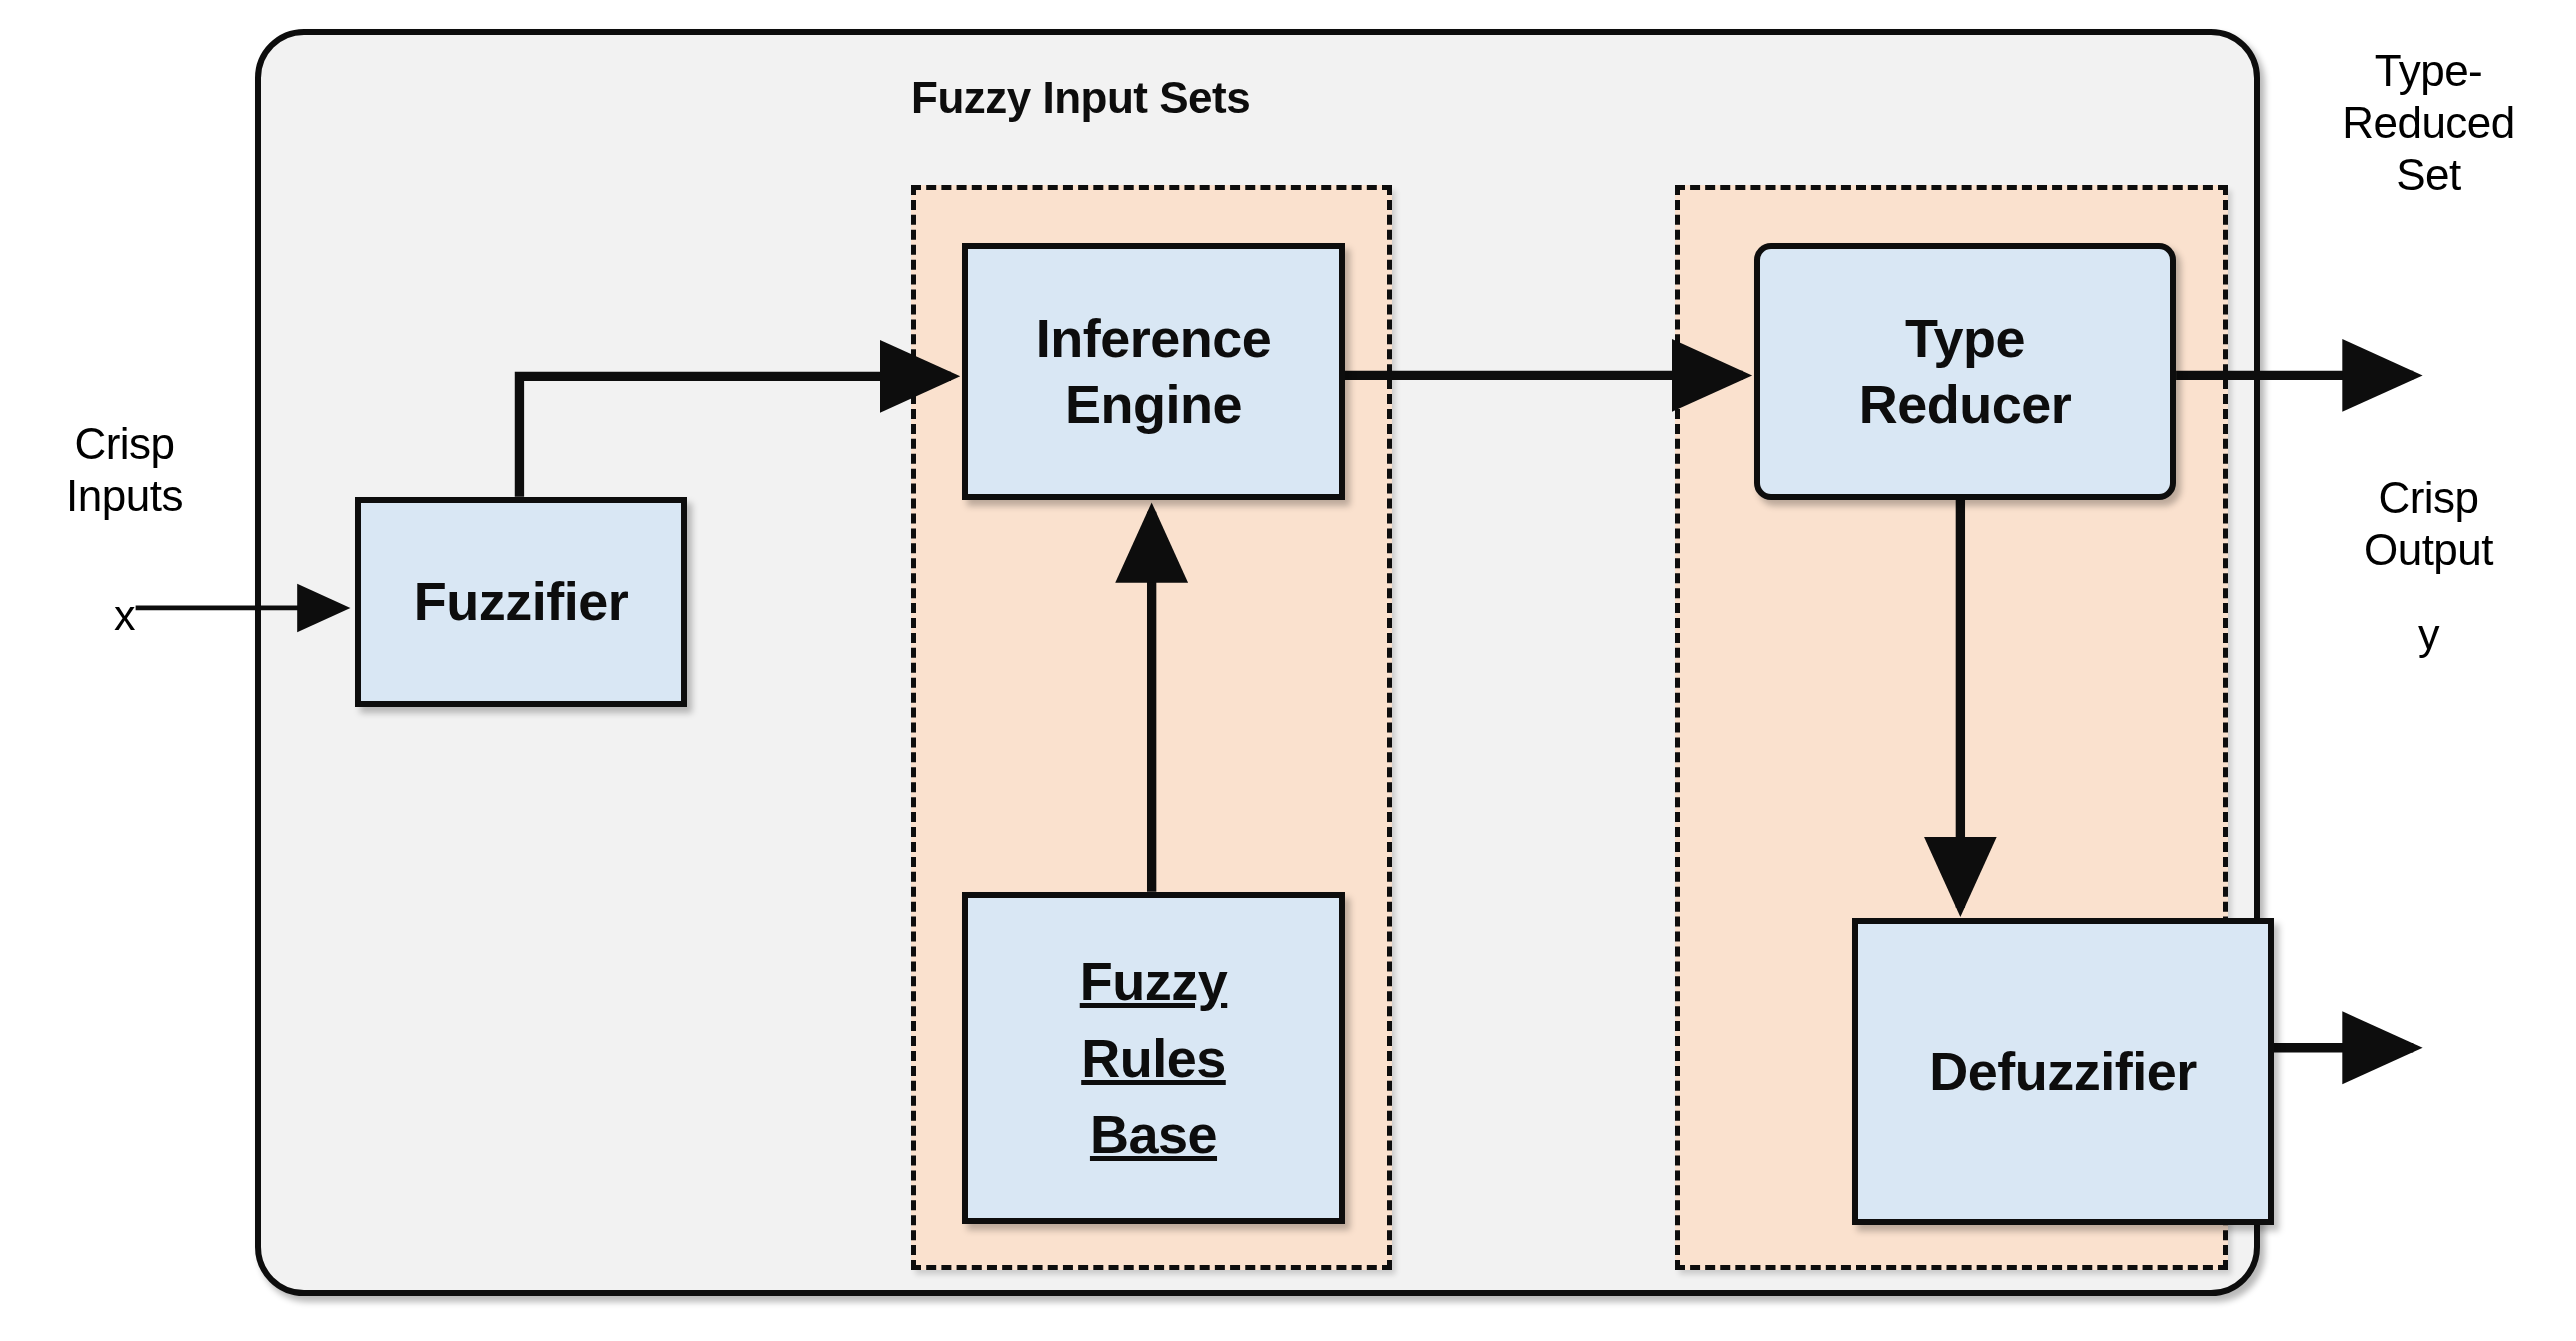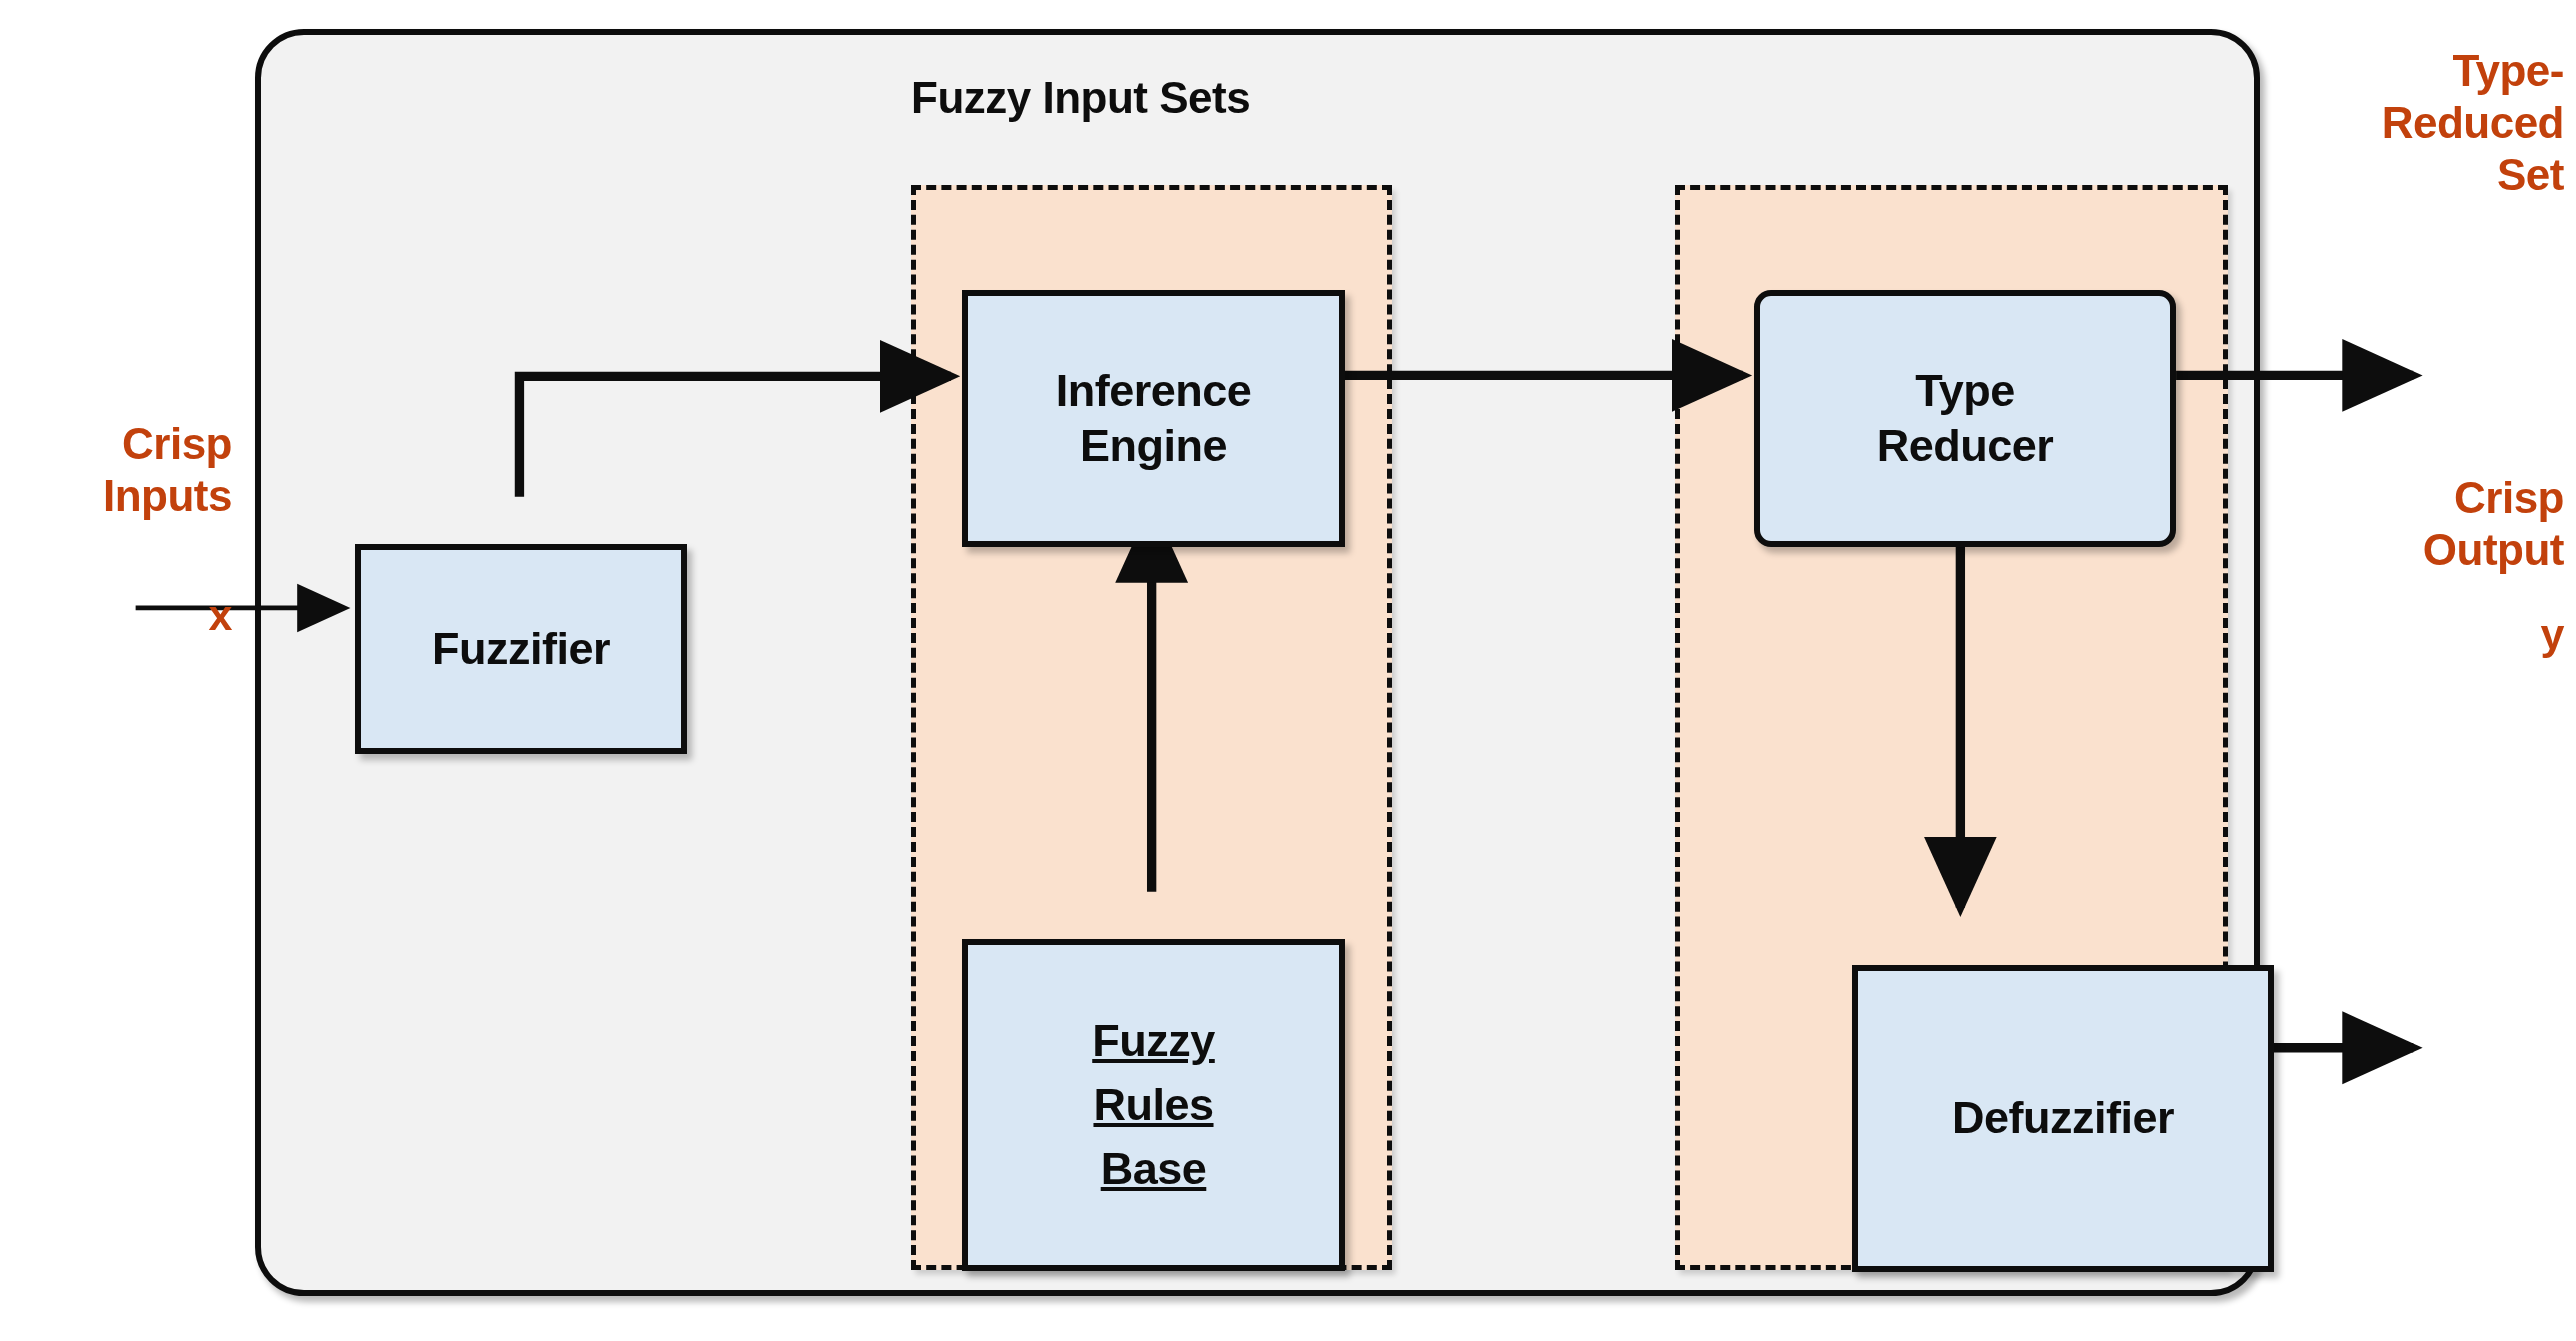--- a/index.html
+++ b/index.html
@@ -64,42 +64,41 @@
   .block {
     position: absolute;
     background: #D9E7F4;
     border: 6.5px solid #0d0d0d;
     box-sizing: border-box;
     display: flex;
     align-items: center;
     justify-content: center;
     text-align: center;
     font-weight: bold;
-    font-size: 45px;
+    font-size: 54px;
     line-height: 1.22;
     color: #0d0d0d;
     letter-spacing: -0.5px;
     box-shadow: 4.7px 5.6px 6.5px rgba(0,0,0,0.25);
-    margin-top: 47px;
   }
   .block-fuzzifier   { left: 355px;  top: 497px;  width: 332px; height: 210px; }
   .block-inference   { left: 962px; top: 243px;  width: 383px; height: 257px; }
   .block-rules       { left: 962px; top: 892px;  width: 383px; height: 332px; line-height: 1.42; text-decoration: underline; }
   .block-typereducer { left: 1754px; top: 243px;  width: 422px; height: 257px; border-radius: 17px; }
   .block-defuzzifier { left: 1852px; top: 918px;  width: 422px; height: 307px; }
 
   
   .io-label {
     position: absolute;
-    font-weight: bold;
+    font-weight: normal;
     font-size: 44px;
     line-height: 1.18;
-    color: #c2410c;
+    color: #000000;
     letter-spacing: -0.5px;
-    text-align: right;
+    text-align: center;
   }
   .io-crisp-inputs   { left: 17px;   top: 418px;  width: 215px; }
   .io-x              { left: 17px;   top: 590px;  width: 215px; font-size: 43px; }
   .io-type-reduced   { left: 2293px; top: 45px;   width: 271px; }
   .io-crisp-output   { left: 2293px; top: 472px;  width: 271px; }
   .io-y              { left: 2293px; top: 609px;  width: 271px; font-size: 43px; }
 </style>
 </head>
 <body>
 

